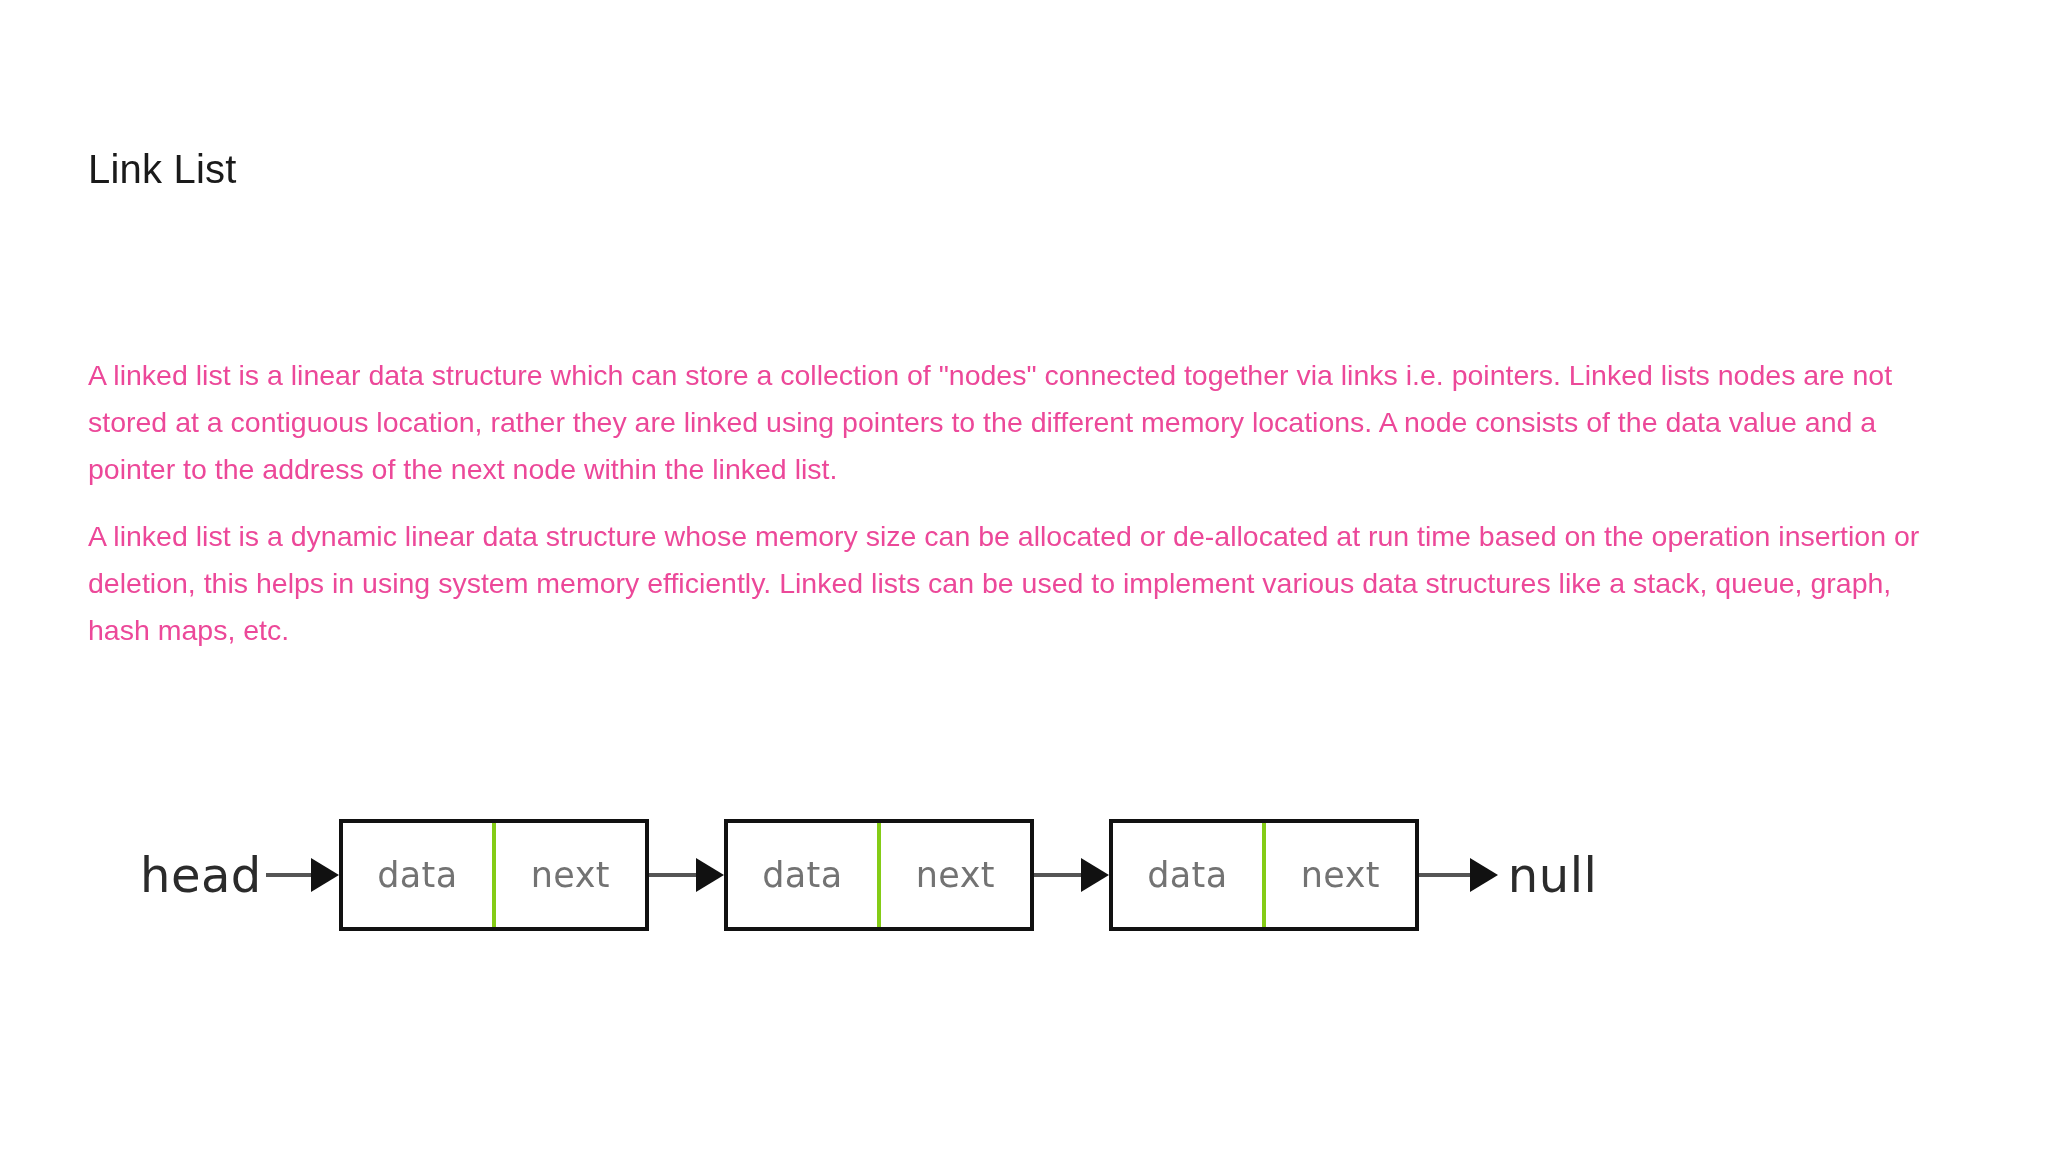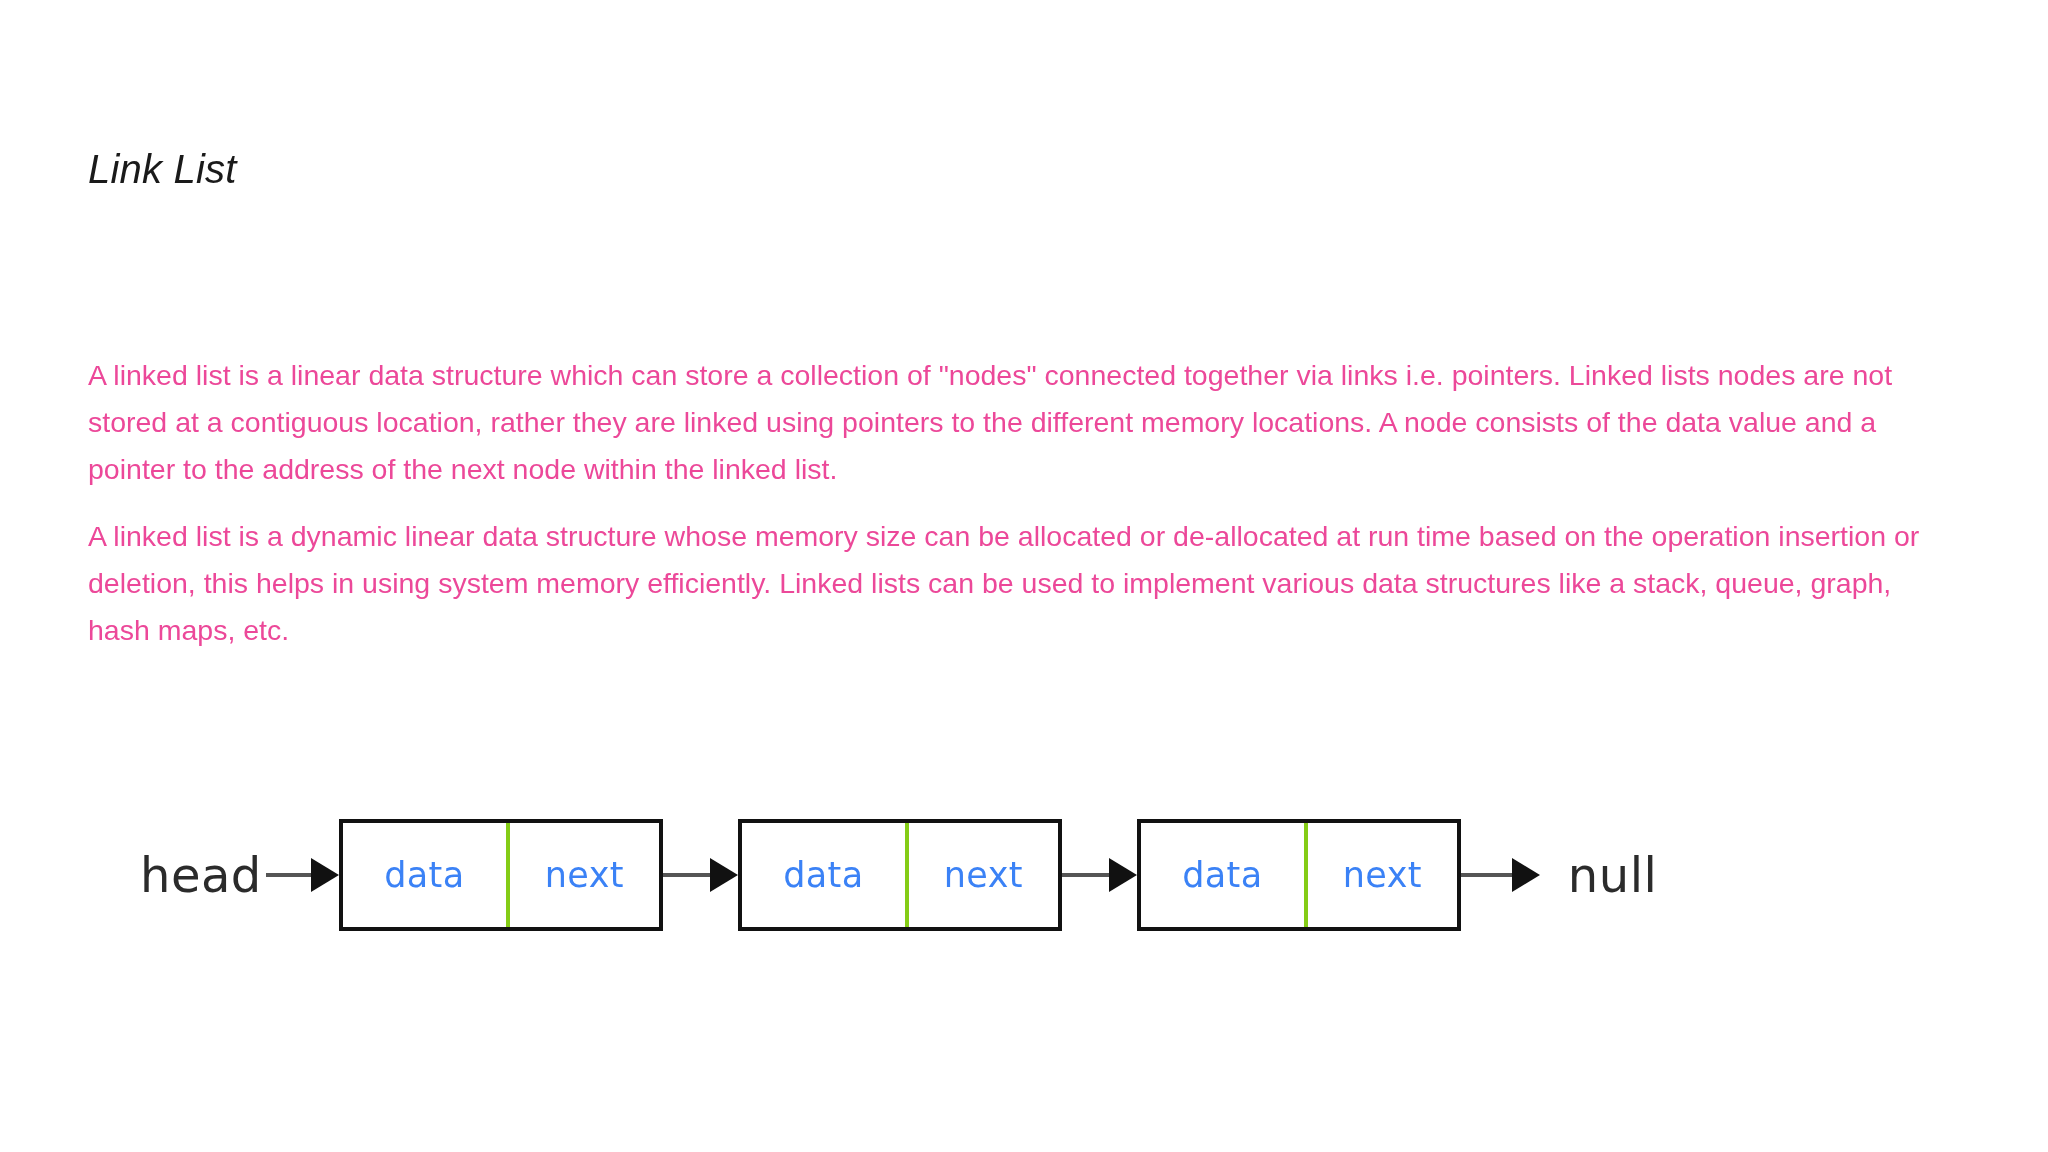--- a/index.html
+++ b/index.html
@@ -25,21 +25,20 @@
   .page-title {
     position: absolute;
     left: 88px;
     top: 118px;
     font-size: 40px;
     line-height: 48px;
     font-weight: 400;
     letter-spacing: 0.2px;
     color: #1a1a1a;
     white-space: nowrap;
-    font-style: italic;
   }
 
   
   .body-block {
     position: absolute;
     left: 88px;
     top: 352px;
     width: 1865px;
   }
   .para {
@@ -70,21 +69,21 @@
 
   .endpoint-label {
     font-family: "DejaVu Sans", sans-serif;
     font-size: 48px;
     line-height: 1;
     color: #2b2b2b;
     white-space: nowrap;
     letter-spacing: 0.5px;
   }
   .endpoint-label.head { margin-right: 4px; }
-  .endpoint-label.null { margin-left: 28px; }
+  .endpoint-label.null { margin-left: 10px; }
 
   
   .arrow {
     display: flex;
     align-items: center;
     flex: 0 0 auto;
     height: 24px;
   }
   .arrow .shaft {
     height: 4px;
@@ -113,24 +112,23 @@
     box-sizing: content-box;
     flex: 0 0 auto;
   }
   .cell {
     width: 149px;
     display: flex;
     align-items: center;
     justify-content: center;
     font-family: "DejaVu Sans", sans-serif;
     font-size: 35px;
-    color: #3b82f6;
+    color: #737373;
     letter-spacing: 0.4px;
     background: #ffffff;
-    margin-left: 7px;
   }
   .cell.next-cell {
     border-left: 4px solid #84cc16;
   }
 </style>
 </head>
 <body>
 
 <div class="page">
 

